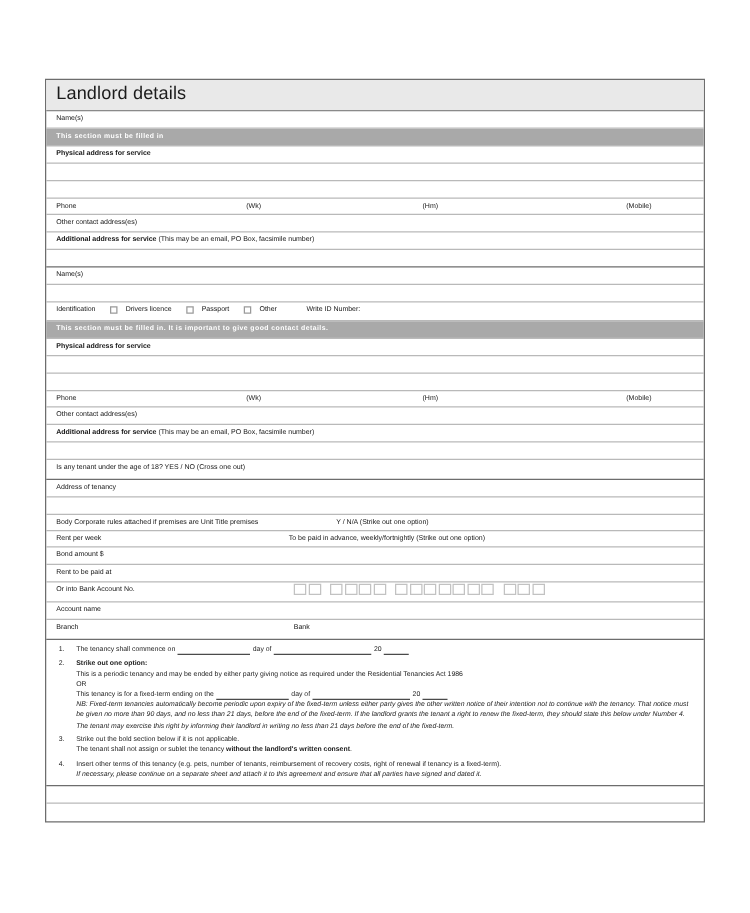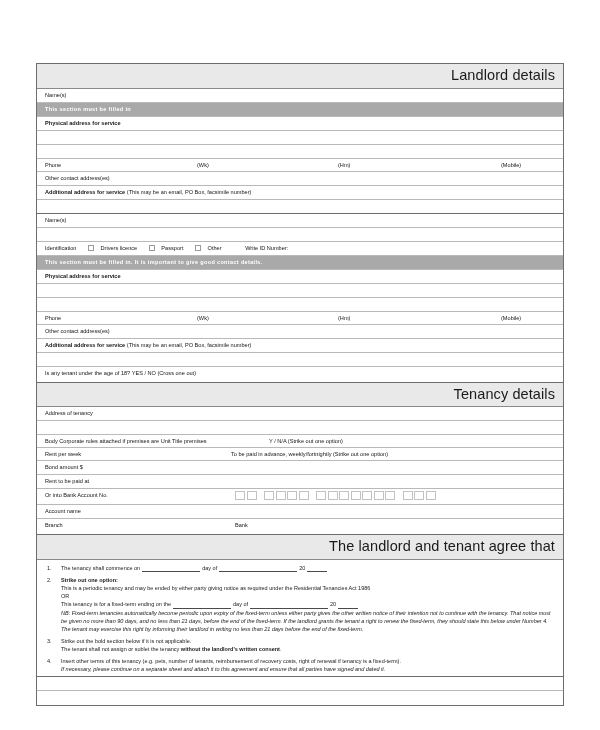--- a/index.html
+++ b/index.html
@@ -28,21 +28,20 @@
   
   .sec-head {
     background: #e9e9e9;
     border-bottom: 1px solid #8a8a8a;
     padding: 3px 8px 4px 8px;
     font-size: 14.5px;
     font-weight: 400;
     letter-spacing: .1px;
     color: #1b1b1b;
     line-height: 1.15;
-    text-align: right;
   }
 
   
   .row {
     position: relative;
     border-bottom: 1px solid #b9b9b9;
     min-height: 13px;
     padding: 1px 6px 1px 8px;
     font-size: 5.6px;
     line-height: 11px;
@@ -223,21 +222,20 @@
   <div class="row">
     <span class="lbl b">Additional address for service</span>
     <span class="lbl n">(This may be an email, PO Box, facsimile number)</span>
   </div>
   <div class="row blank"></div>
 
   <div class="row tall thick">
     <span class="lbl">Is any tenant under the age of 18?   YES / NO (Cross one out)</span>
   </div>
 
-  <div class="sec-head">Tenancy details</div>
 
   <div class="row">
     <span class="lbl">Address of tenancy</span>
   </div>
   <div class="row blank"></div>
 
   <div class="row">
     <span class="col" style="left:8px;">Body Corporate rules attached if premises are Unit Title premises</span>
     <span class="col" style="left:232px;">Y / N/A (Strike out one option)</span>
   </div>
@@ -287,21 +285,20 @@
 
   <div class="row">
     <span class="lbl">Account name</span>
   </div>
 
   <div class="row tall thick">
     <span class="col" style="left:8px;">Branch</span>
     <span class="col" style="left:198px;">Bank</span>
   </div>
 
-  <div class="sec-head">The landlord and tenant agree that</div>
 
   <div class="agree-body">
 
     <div class="item">
       <span class="num">1.</span>
       <span class="ln">The tenancy shall commence on</span><span class="rule r-md"></span><span class="ln">day of</span><span class="rule r-lg"></span><span class="ln">20</span><span class="rule r-sm"></span>
     </div>
 
     <div class="item">
       <span class="num">2.</span>

